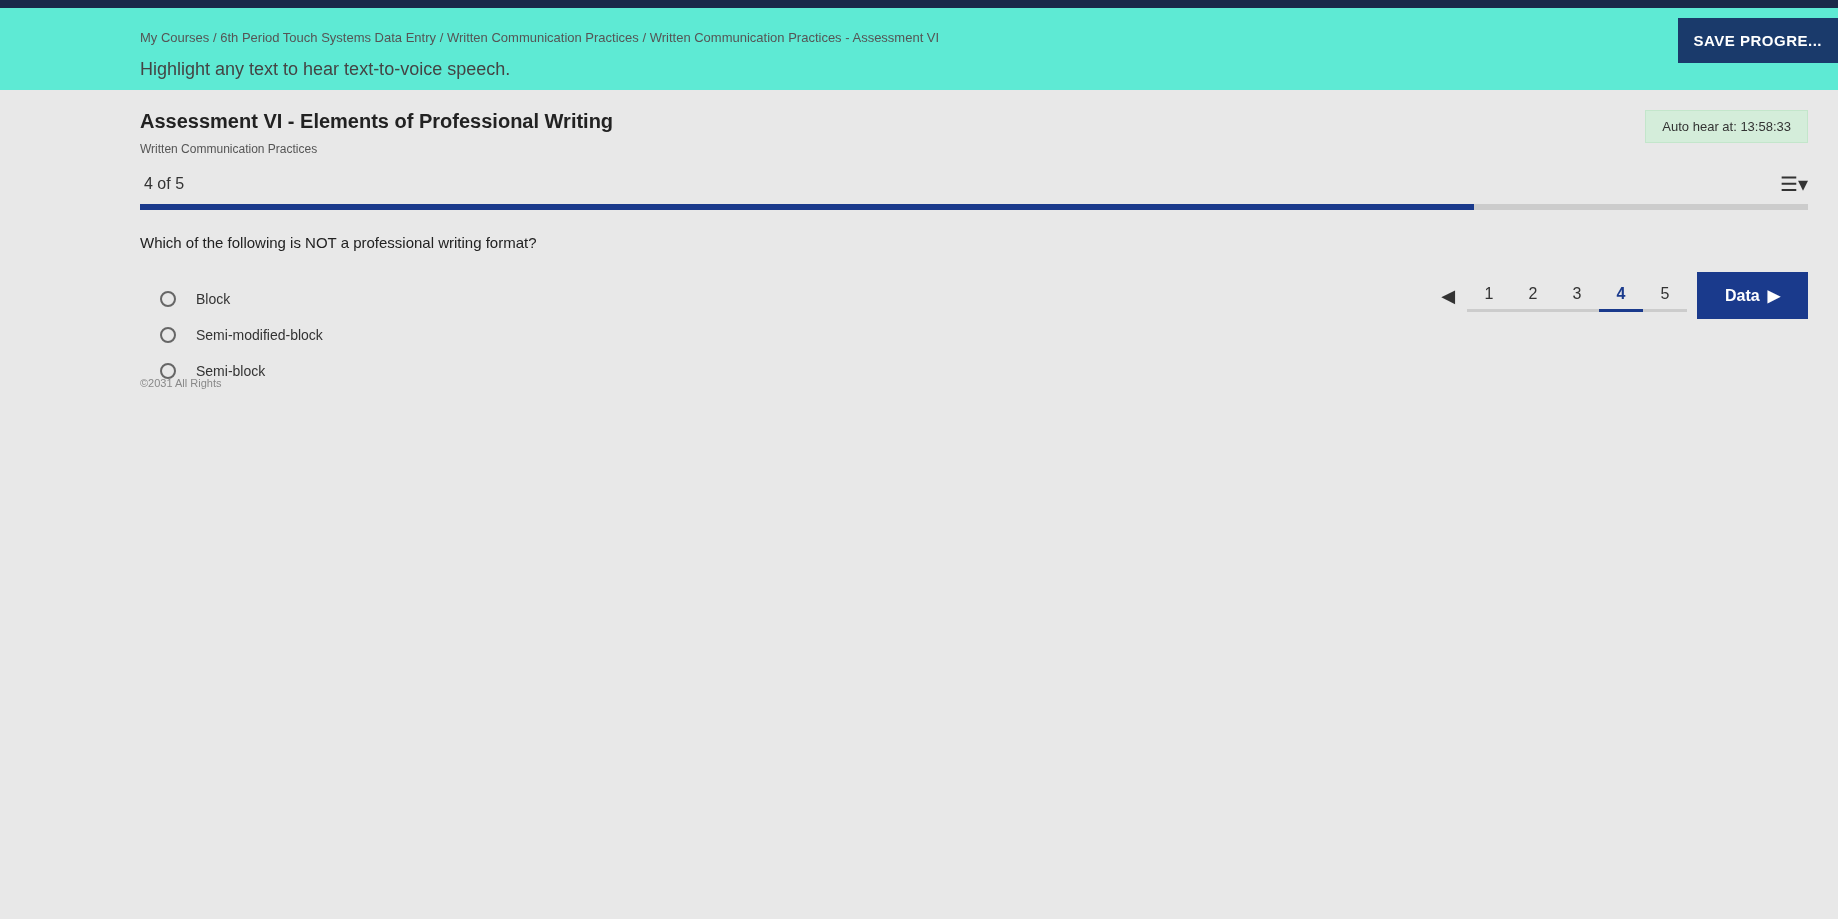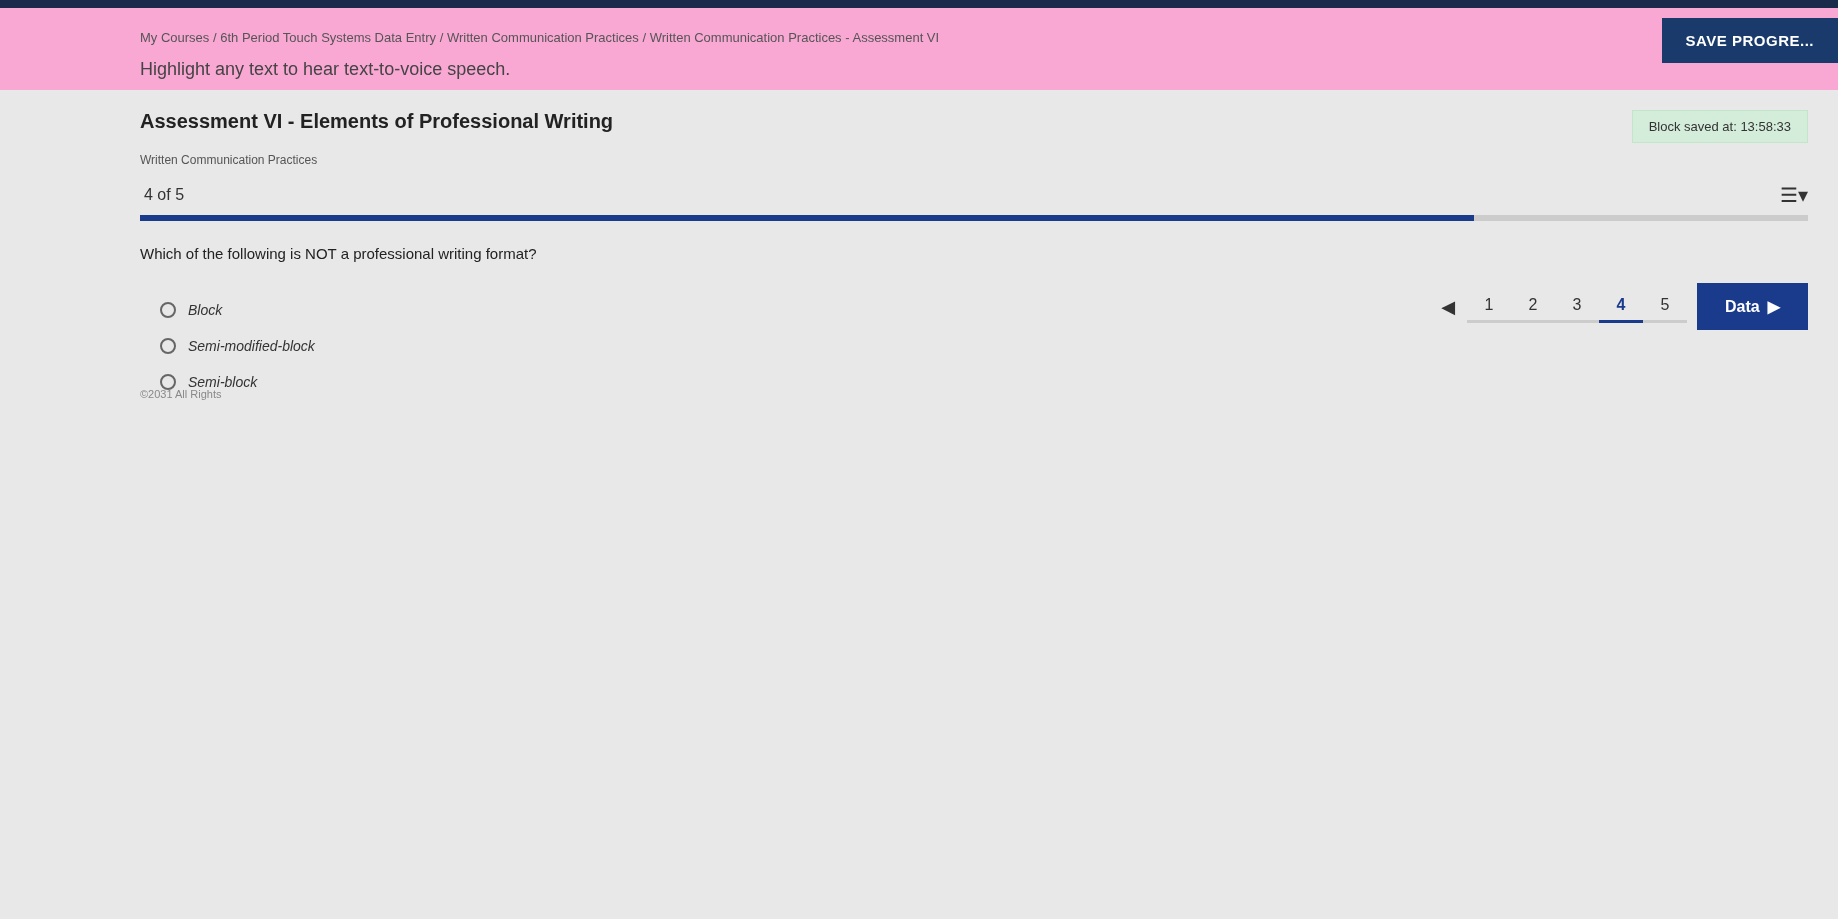--- a/index.html
+++ b/index.html
@@ -15,21 +15,21 @@
       position: relative;
     }
 
     .top-bar {
       background-color: #1a2a4a;
       height: 8px;
       width: 100%;
     }
 
     .header-area {
-      background-color: #f9a8d4;
+      background-color: #5eead4;
       padding: 12px 30px 0 140px;
       position: relative;
     }
 
     .breadcrumb {
       font-size: 13px;
       color: #555;
       padding: 10px 0 8px 0;
     }
 
@@ -48,21 +48,21 @@
       padding: 6px 0 10px 0;
     }
 
     .save-progress-btn {
       position: absolute;
       top: 10px;
       right: 0;
       background-color: #1a3a6b;
       color: white;
       border: none;
-      padding: 14px 24px;
+      padding: 14px 16px;
       font-size: 15px;
       font-weight: bold;
       cursor: pointer;
       letter-spacing: 0.5px;
     }
 
     .main-content {
       background-color: #e8e8e8;
       padding: 20px 30px 20px 140px;
       position: relative;
@@ -76,21 +76,21 @@
     }
 
     .assessment-title-block {
       flex: 1;
     }
 
     .assessment-title {
       font-size: 20px;
       font-weight: bold;
       color: #222;
-      margin-bottom: 20px;
+      margin-bottom: 9px;
     }
 
     .assessment-subtitle {
       font-size: 12px;
       color: #555;
     }
 
     .auto-saved {
       background-color: #d4edda;
       color: #333;
@@ -140,25 +140,24 @@
     .answer-options {
       display: flex;
       flex-direction: column;
       gap: 20px;
       padding-left: 20px;
     }
 
     .answer-option {
       display: flex;
       align-items: flex-end;
-      gap: 12px;
+      gap: 20px;
       font-size: 14px;
       color: #333;
       cursor: pointer;
-      font-style: italic;
     }
 
     .radio-circle {
       width: 16px;
       height: 16px;
       border-radius: 50%;
       border: 2px solid #666;
       background: transparent;
       flex-shrink: 0;
       display: inline-block;
@@ -260,21 +259,21 @@
   <button class="save-progress-btn">SAVE PROGRE...</button>
 </div>
 
 <div class="main-content">
 
   <div class="assessment-header">
     <div class="assessment-title-block">
       <div class="assessment-title">Assessment VI - Elements of Professional Writing</div>
       <div class="assessment-subtitle">Written Communication Practices</div>
     </div>
-    <div class="auto-saved">Block saved at: 13:58:33</div>
+    <div class="auto-saved">Auto hear at: 13:58:33</div>
   </div>
 
   <div class="question-counter-row">
     <span class="question-counter">4 of 5</span>
     <span class="list-icon">☰▾</span>
   </div>
 
   <div class="progress-bar-container">
     <div class="progress-bar-fill" style="width: 80%;"></div>
   </div>

